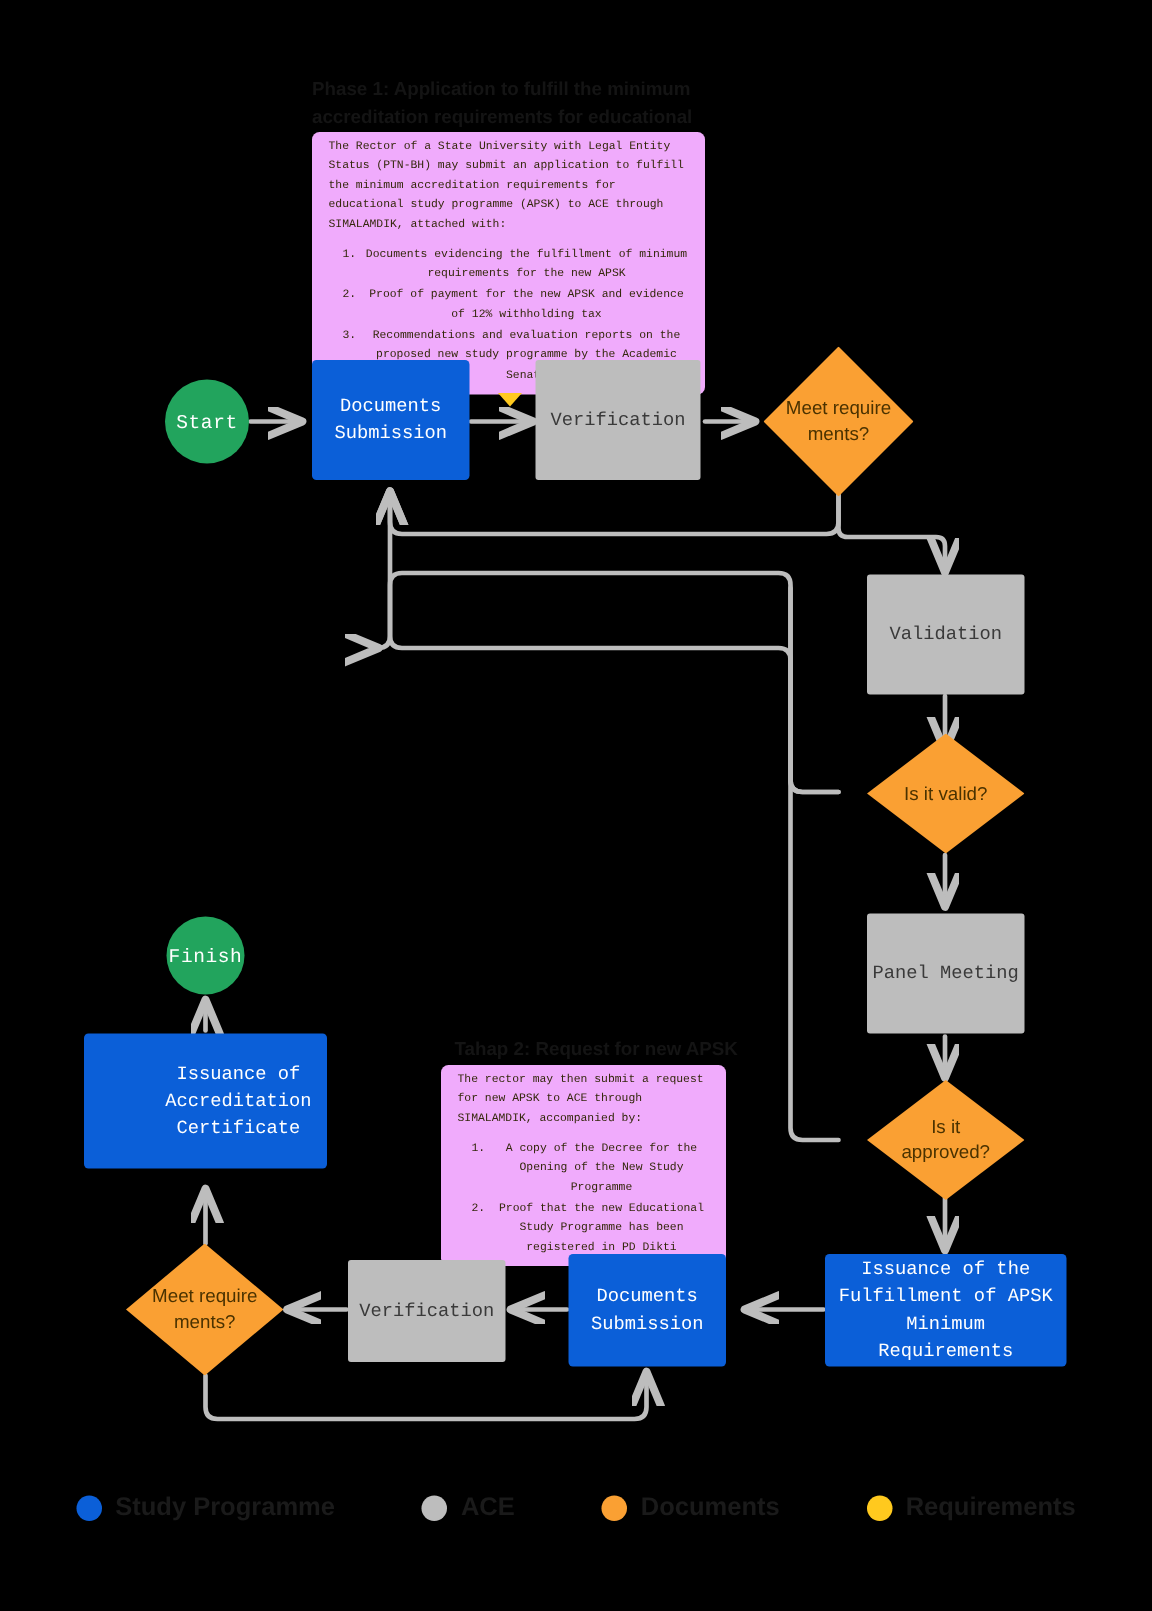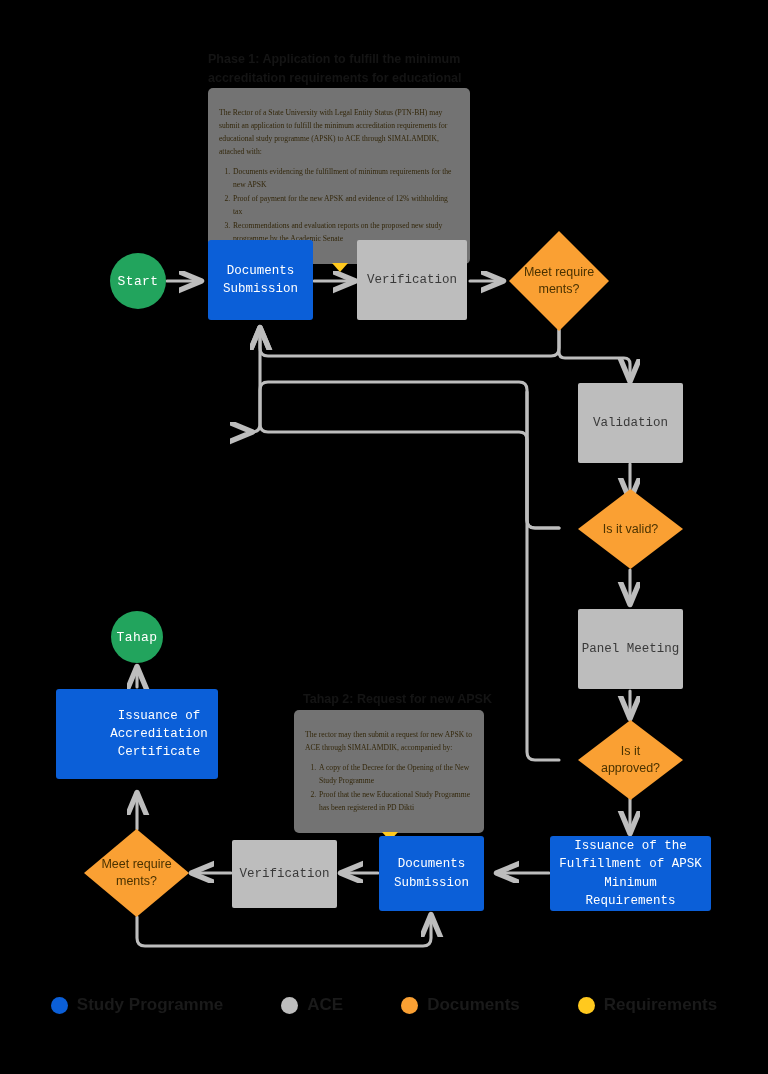--- a/index.html
+++ b/index.html
@@ -15,26 +15,26 @@
   .n-start,.n-finish{border-radius:50%;color:#fff;font-size:13px;letter-spacing:.4px;}
   .n-proc-blue{background:#0B5FD8;color:#fff;border-radius:3px;font-size:12.5px;line-height:1.45;}
   .n-proc-grey{background:#BDBDBD;color:#3a3a3a;border-radius:2px;font-size:12.5px;line-height:1.45;}
   .n-dec{font-size:12.5px;line-height:1.35;color:#4a3200;}
   .dec-shape{position:absolute;inset:0;background:#FAA033;
              clip-path:polygon(50% 0,100% 50%,50% 100%,0 50%);}
   .dec-txt{position:relative;z-index:2;width:72%;word-break:break-all;}
 
   .phase-title{position:absolute;font-weight:bold;font-size:12.5px;line-height:1.5;
                color:#141414;}
-  .note{position:absolute;background:#737373;border-radius:5px;box-sizing:border-box;
-        padding:18px 11px;color:#33270a;font-family:Liberation Serif, serif;
+  .note{position:absolute;background:#f0abfc;border-radius:5px;box-sizing:border-box;
+        padding:4px 11px;color:#33270a;font-family:Liberation Mono, monospace;
         font-size:7.6px;line-height:1.72;}
   .note p{margin:0 0 7px 0;}
   .note ol{margin:0;padding-left:13px;}
-  .note li{margin:0 0 1px 0;padding-left:1px;}
+  .note li{margin:0 0 1px 10px;padding-left:1px;text-align:center;}
   .note .tail{position:absolute;left:50%;margin-left:-7px;bottom:-8px;width:0;height:0;
               border-left:8px solid transparent;border-right:8px solid transparent;
               border-top:9px solid #FFC91E;}
 
   .legend{position:absolute;left:0;top:995px;width:768px;display:flex;
           justify-content:center;gap:58px;align-items:center;}
   .lg{display:flex;align-items:center;gap:9px;}
   .lg .dot{width:17px;height:17px;border-radius:50%;}
   .lg .lbl{font-size:17px;font-weight:bold;color:#1a1a1a;}
 </style>
@@ -125,21 +125,21 @@
 
   <div class="node n-proc-grey mono" style="left:232px;top:840px;width:105px;height:68px;">Verification</div>
 
   <div class="node n-dec" style="left:84px;top:829px;width:105px;height:88px;">
     <span class="dec-shape"></span>
     <span class="dec-txt">Meet requirements?</span>
   </div>
 
   <div class="node n-proc-blue mono" style="left:56px;top:689px;width:162px;height:90px;padding-left:44px;">Issuance of Accreditation Certificate</div>
 
-  <div class="node n-finish mono" style="left:111px;top:611px;width:52px;height:52px;background:#22A45D;">Tahap</div>
+  <div class="node n-finish mono" style="left:111px;top:611px;width:52px;height:52px;background:#22A45D;">Finish</div>
 
   <div class="legend">
     <div class="lg">
       <span class="dot" style="background:#0B5FD8;"></span>
       <span class="lbl">Study Programme</span>
     </div>
     <div class="lg">
       <span class="dot" style="background:#BDBDBD;"></span>
       <span class="lbl">ACE</span>
     </div>

